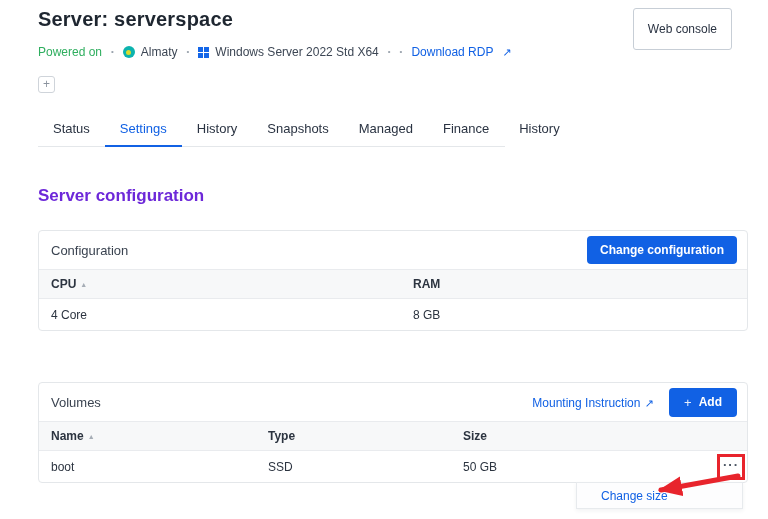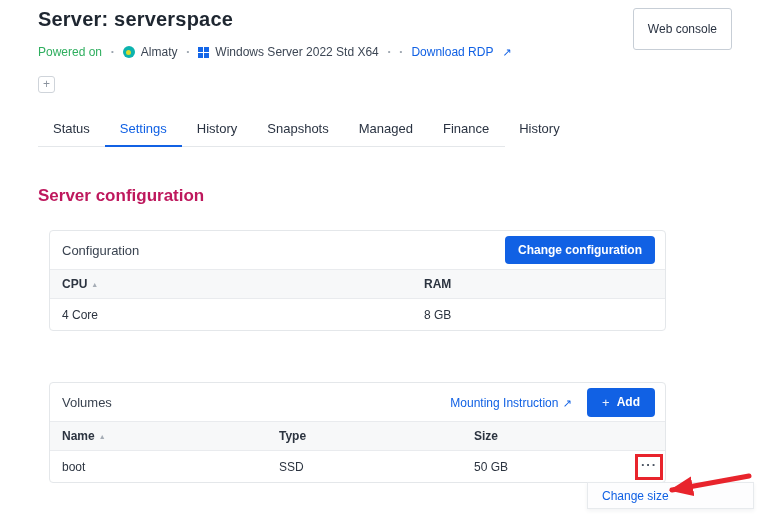--- a/index.html
+++ b/index.html
@@ -40,24 +40,24 @@
   .tabs { position:absolute; top:112px; left:38px; display:flex;
     border-bottom:1px solid #e4e7ea; width:467px; }
   .tab { padding:9px 15px 10px; font-size:13px; color:#2a3342; cursor:pointer;
     position:relative; white-space:nowrap; }
   .tab.active { color:#1161e4;text-align:right; }
   .tab.active::after { content:""; position:absolute; left:0; right:0; bottom:-1px;
     height:2px; background:#1161e4; }
 
   
   .section-title { position:absolute; top:186px; left:38px; font-size:17px;
-    font-weight:600; color:#be185d; }
-
-  
-  .card { position:absolute; left:49px; width:617px; border:1px solid #e4e7ea;
+    font-weight:600; color:#6d28d9; }
+
+  
+  .card { position:absolute; left:38px; width:710px; border:1px solid #e4e7ea;
     border-radius:4px; background:#fff; }
   .card-config { top:230px; height:101px; }
   .card-volumes { top:382px; height:101px; }
   .card-head { height:38px; display:flex; align-items:center;
     justify-content:space-between; padding:0 10px 0 12px; }
   .card-title { font-size:13px; color:#3a4350; }
   .btn-primary { background:#1161e4; color:#fff; border:none; border-radius:4px;
     font-size:12px; font-weight:600; padding:7px 13px; cursor:pointer;
     font-family:"Liberation Sans", sans-serif; }
   .head-actions { display:flex; align-items:center; gap:15px; }
@@ -73,21 +73,21 @@
   .c1-col1 { width:362px; } 
   .c2-col1 { width:217px; } .c2-col2 { width:195px; }
   .menu-box { display:inline-flex; width:28px; height:26px; align-items:center;
     justify-content:center; border:3px solid #e8242c; background:#fff;
     cursor:pointer; vertical-align:middle; }
   .dots { font-size:13px; font-weight:700; color:#4a5462; letter-spacing:1px;
     line-height:10px; margin-top:-5px; }
 
   .dropdown { position:absolute; left:537px; top:99px; width:167px; height:27px;
     background:#fdfdfe; border:1px solid #e7eaed; box-shadow:0 2px 4px rgba(40,50,60,.06);
-    display:flex; align-items:center; padding-left:14px; z-index:5; }
+    display:flex; align-items:center; padding-left:24px; z-index:5; }
   .dropdown-item { font-size:12px; color:#1161e4; cursor:pointer; }
 
   .annot-svg { position:absolute; left:490px; top:85px; width:240px; height:42px;
     pointer-events:none; z-index:9; }
 </style>
 </head>
 <body>
 
 <div class="stage">
 

